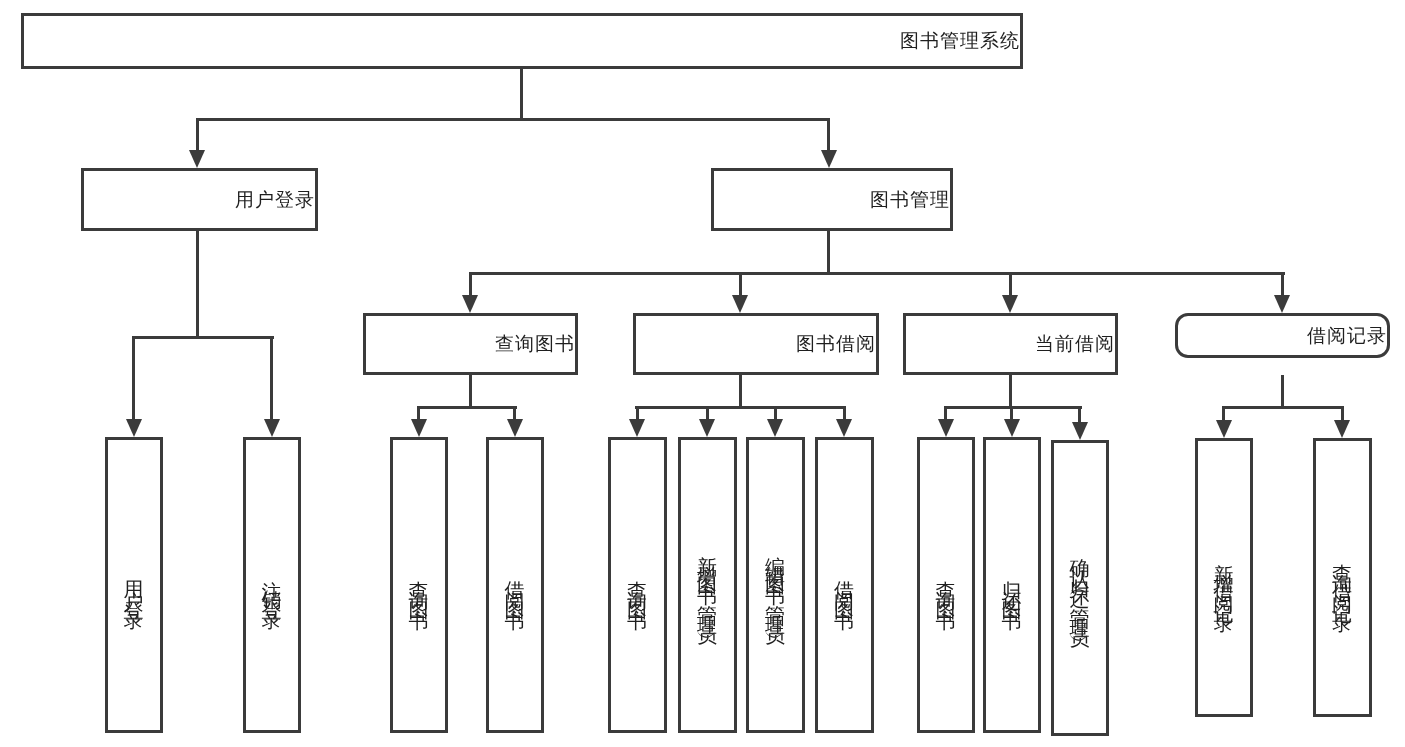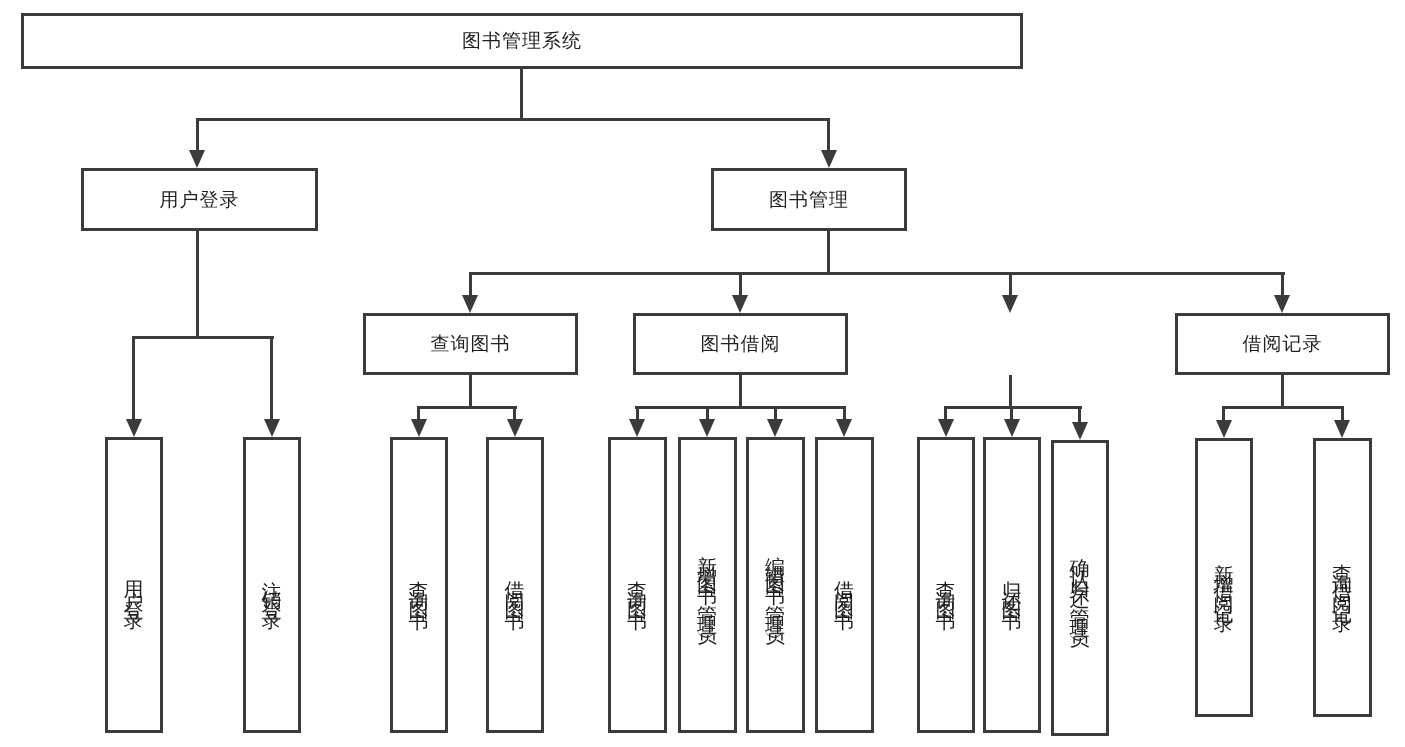--- a/index.html
+++ b/index.html
@@ -2,21 +2,21 @@
 <html><head>
 <meta charset="utf-8">
 <style>
   html,body{margin:0;padding:0;background:#ffffff;}
   .canvas{
     position:relative;width:1405px;height:747px;background:#ffffff;overflow:hidden;
     font-family:"Liberation Sans","DejaVu Sans",sans-serif;
   }
   .hbox{
     position:absolute;box-sizing:border-box;border:3px solid #3b3b3b;background:#ffffff;
-    display:flex;align-items:center;justify-content:center;
+    display:flex;align-items:center;justify-content:flex-end;
   }
   .htext{
     font-size:19px;color:#1f1f1f;letter-spacing:1px;white-space:nowrap;
   }
   .vbox{
     position:absolute;box-sizing:border-box;border:3px solid #3b3b3b;background:#ffffff;
     display:flex;align-items:center;justify-content:center;
   }
   .vtext{
     writing-mode:vertical-rl;text-orientation:mixed;
@@ -47,21 +47,21 @@
   <div class="vl" style="left:520px;top:69px;height:49px;"></div>
   <div class="hl" style="left:196px;top:118px;width:634px;"></div>
   <div class="vl" style="left:196px;top:118px;height:32px;"></div>
   <div class="arr" style="left:189px;top:150px;"></div>
   <div class="vl" style="left:827px;top:118px;height:32px;"></div>
   <div class="arr" style="left:821px;top:150px;"></div>
 
   <div class="hbox" style="left:81px;top:168px;width:237px;height:63px;">
     <span class="htext">用户登录</span>
   </div>
-  <div class="hbox" style="left:711px;top:168px;width:196px;height:63px;">
+  <div class="hbox" style="left:711px;top:168px;width:242px;height:63px;">
     <span class="htext">图书管理</span>
   </div>
 
   <div class="vl" style="left:196px;top:231px;height:105px;"></div>
   <div class="hl" style="left:132px;top:336px;width:142px;"></div>
   <div class="vl" style="left:132px;top:336px;height:83px;"></div>
   <div class="arr" style="left:126px;top:419px;"></div>
   <div class="vl" style="left:270px;top:336px;height:83px;"></div>
   <div class="arr" style="left:264px;top:419px;"></div>
 
@@ -72,24 +72,27 @@
   <div class="vl" style="left:739px;top:272px;height:23px;"></div>
   <div class="arr" style="left:732px;top:295px;"></div>
   <div class="vl" style="left:1009px;top:272px;height:23px;"></div>
   <div class="arr" style="left:1002px;top:295px;"></div>
   <div class="vl" style="left:1281px;top:272px;height:23px;"></div>
   <div class="arr" style="left:1274px;top:295px;"></div>
 
   <div class="hbox" style="left:363px;top:313px;width:215px;height:62px;">
     <span class="htext">查询图书</span>
   </div>
-  <div class="hbox" style="left:633px;top:313px;width:215px;height:62px;">
+  <div class="hbox" style="left:633px;top:313px;width:246px;height:62px;">
     <span class="htext">图书借阅</span>
   </div>
-  <div class="hbox" style="left:1175px;top:313px;width:215px;height:62px;">
+  <div class="hbox" style="left:903px;top:313px;width:215px;height:62px;">
+    <span class="htext">当前借阅</span>
+  </div>
+  <div class="hbox" style="left:1175px;top:313px;width:215px;height:45px;border-radius:13px;">
     <span class="htext">借阅记录</span>
   </div>
 
   <div class="vl" style="left:469px;top:375px;height:31px;"></div>
   <div class="hl" style="left:417px;top:406px;width:100px;"></div>
   <div class="vl" style="left:417px;top:406px;height:13px;"></div>
   <div class="arr" style="left:411px;top:419px;"></div>
   <div class="vl" style="left:513px;top:406px;height:13px;"></div>
   <div class="arr" style="left:507px;top:419px;"></div>
 

